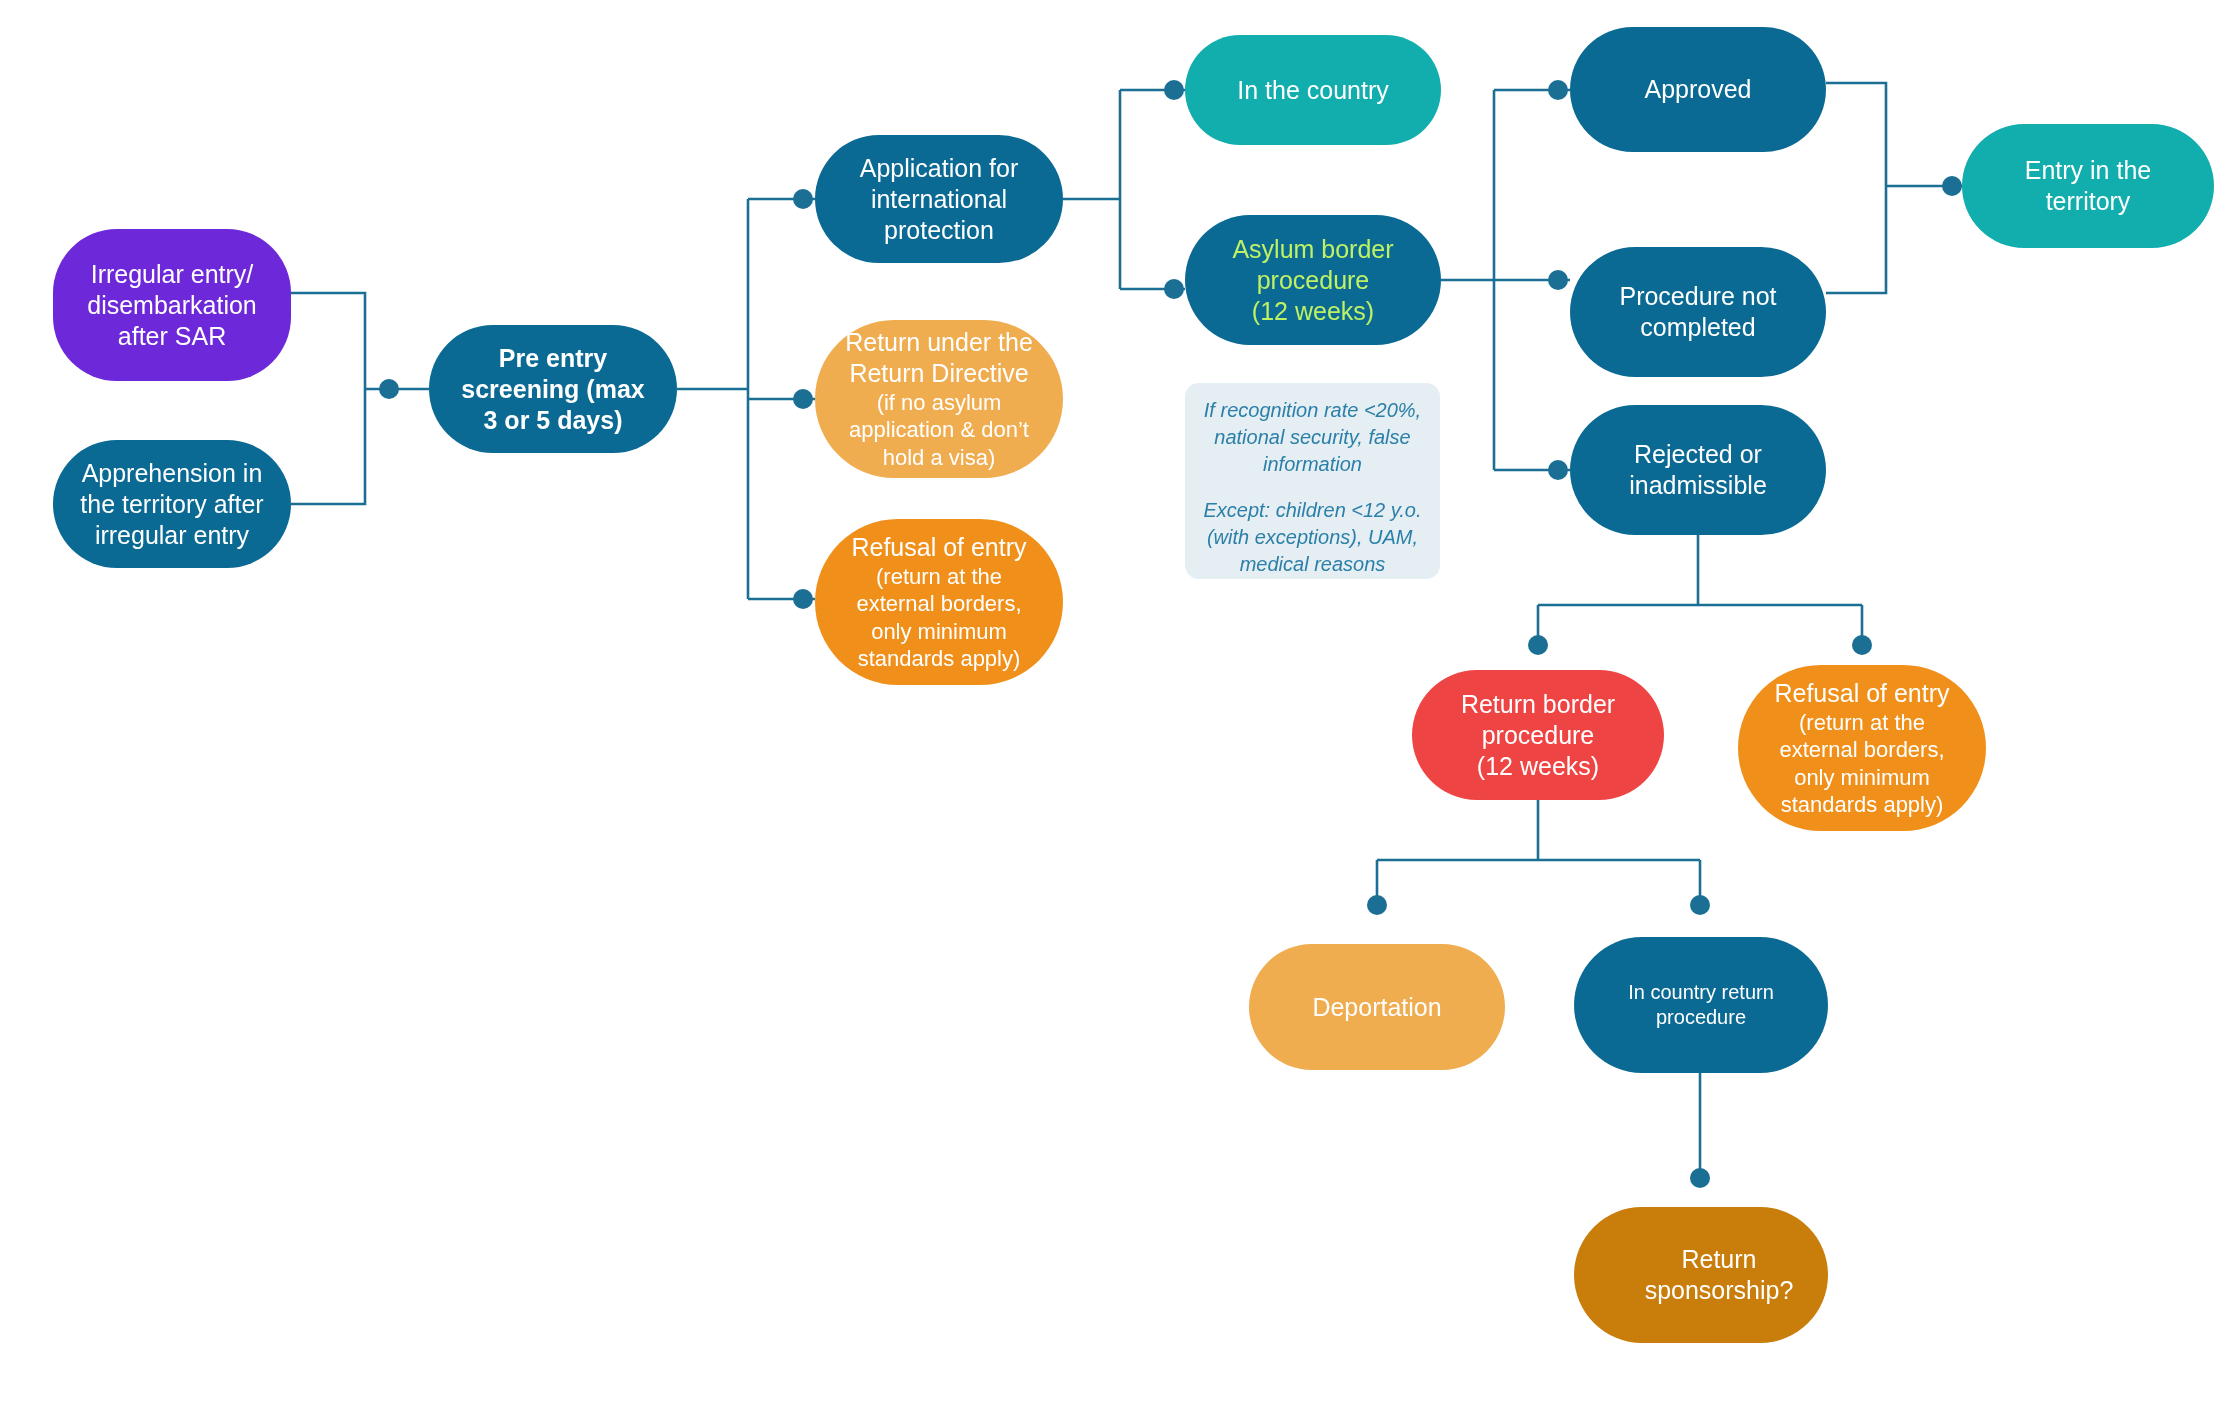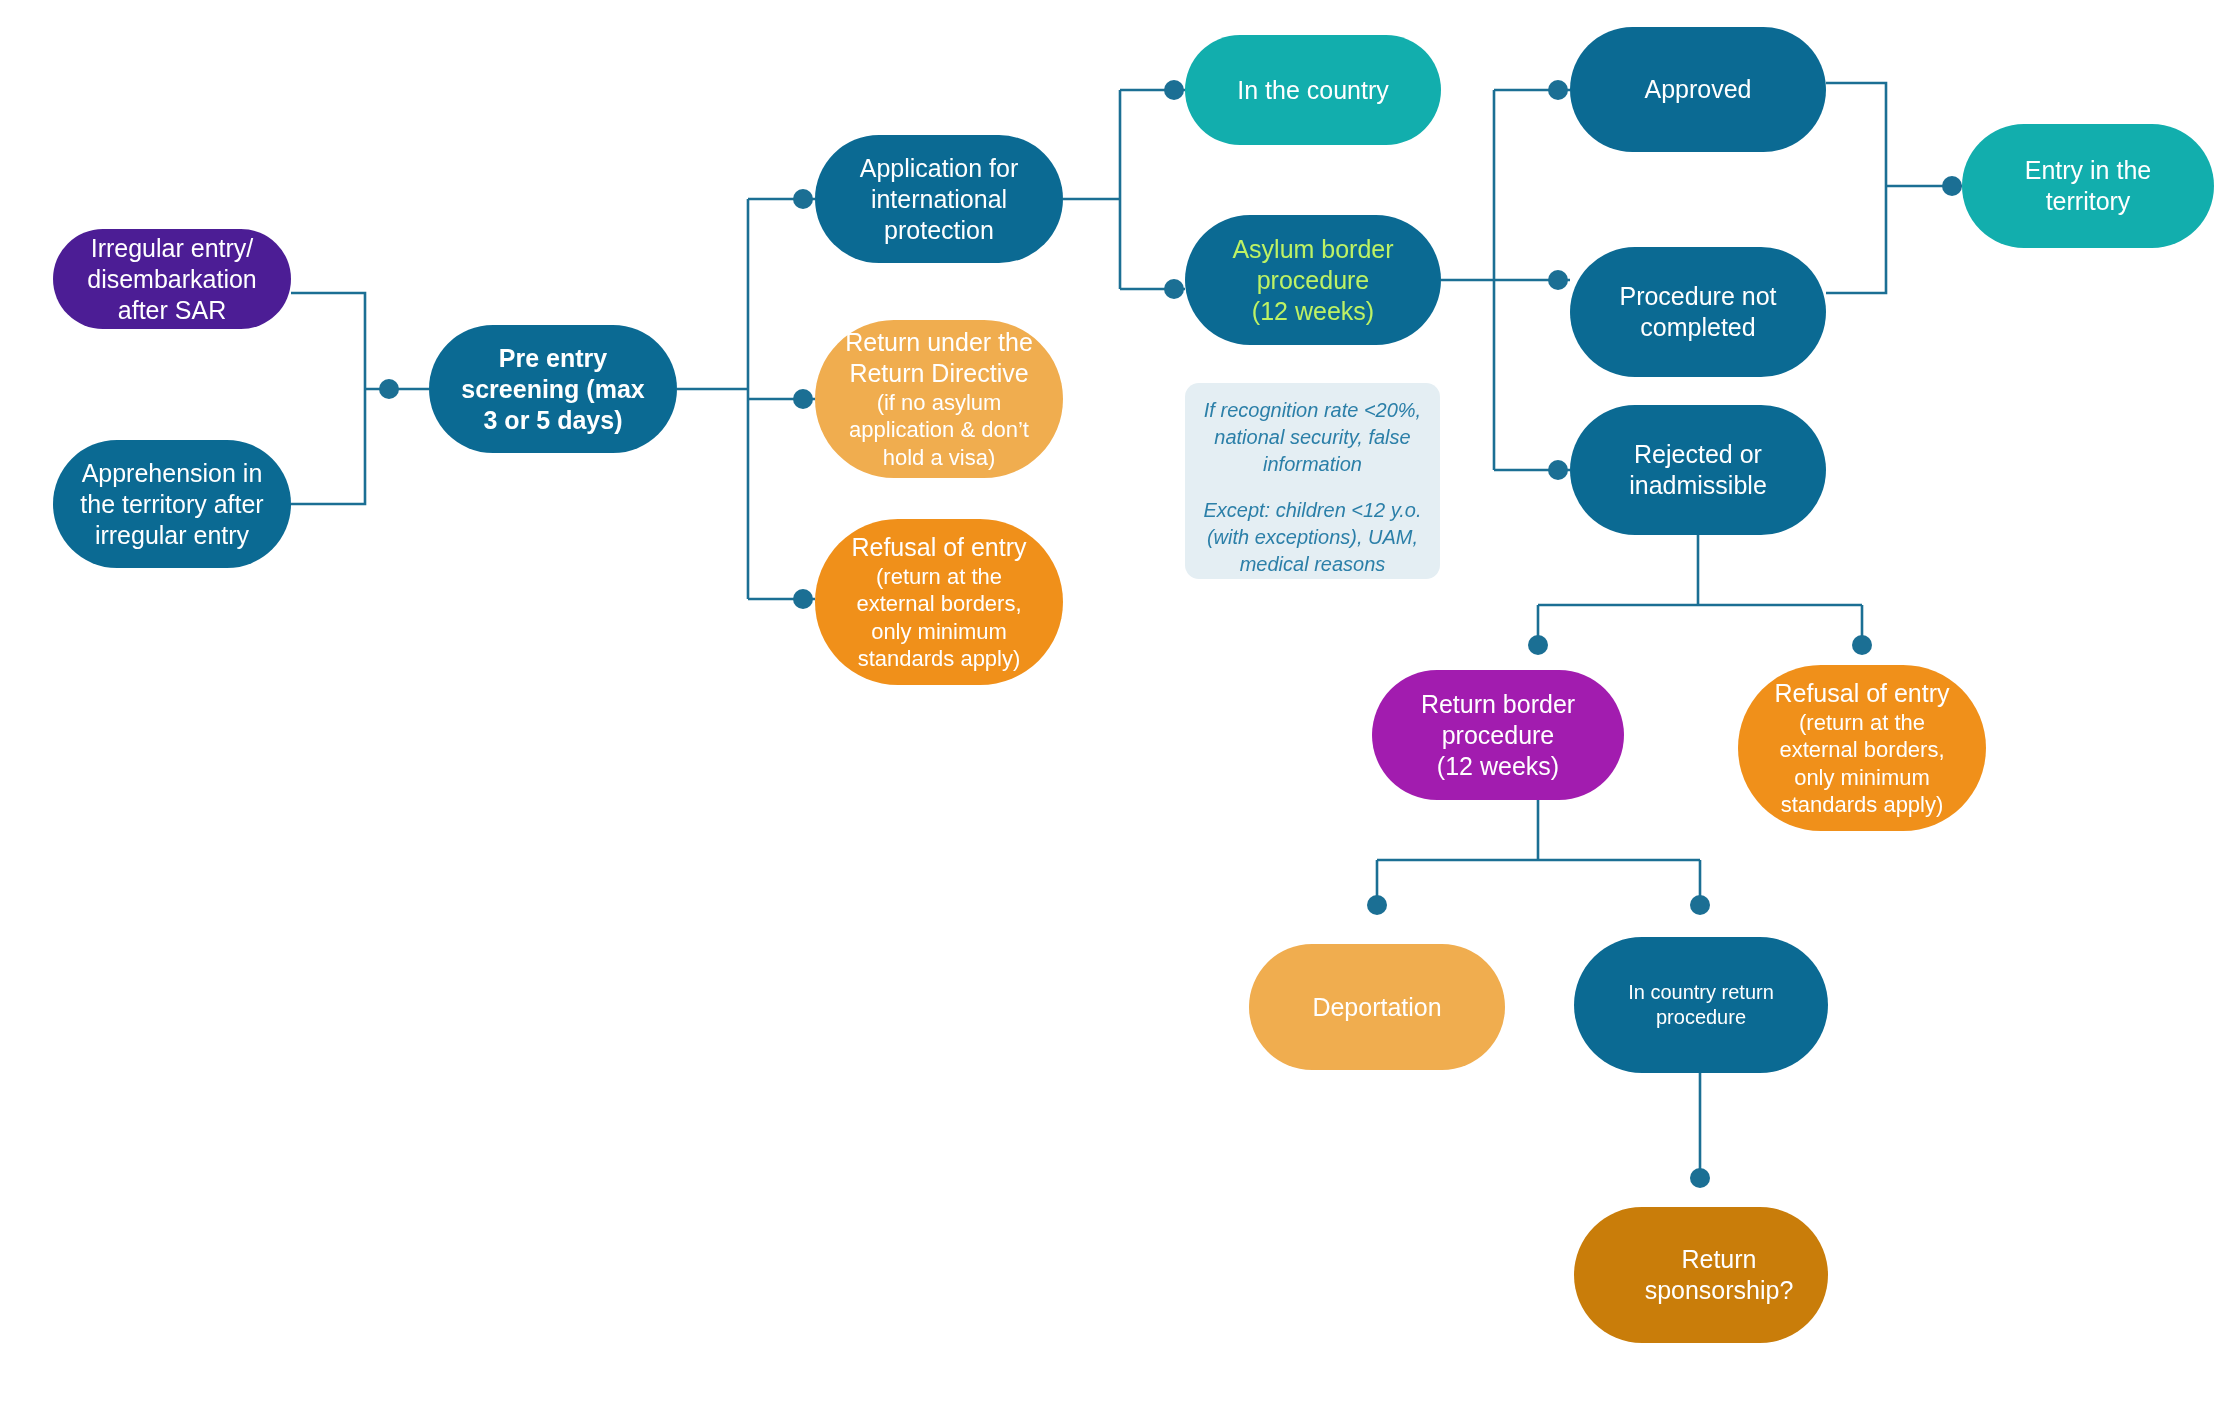--- a/index.html
+++ b/index.html
@@ -126,21 +126,21 @@
       <circle cx="1952" cy="186" r="10"></circle>
       <circle cx="1538" cy="645" r="10"></circle>
       <circle cx="1862" cy="645" r="10"></circle>
       <circle cx="1377" cy="905" r="10"></circle>
       <circle cx="1700" cy="905" r="10"></circle>
       <circle cx="1700" cy="1178" r="10"></circle>
     </g>
   </svg>
 
   <div id="nodes-root">
-      <div class="node" style="left: 53px; top: 229px; width: 238px; height: 100px; background: #4c1d95; color: rgb(255, 255, 255); border-radius: 64px;">
+      <div class="node" style="left: 53px; top: 229px; width: 238px; height: 152px; background: #6d28d9; color: rgb(255, 255, 255); border-radius: 64px;">
         <span class="main" style="font-size: 25px; font-weight: 400;">Irregular entry/
 disembarkation
 after SAR</span>
       </div>
       <div class="node" style="left: 53px; top: 440px; width: 238px; height: 128px; background: rgb(11, 106, 147); color: rgb(255, 255, 255); border-radius: 64px;">
         <span class="main" style="font-size: 25px; font-weight: 400;">Apprehension in
 the territory after
 irregular entry</span>
       </div>
       <div class="node" style="left: 429px; top: 325px; width: 248px; height: 128px; background: rgb(11, 106, 147); color: rgb(255, 255, 255); border-radius: 64px;">
@@ -183,21 +183,21 @@
 completed</span>
       </div>
       <div class="node" style="left: 1570px; top: 405px; width: 256px; height: 130px; background: rgb(11, 106, 147); color: rgb(255, 255, 255); border-radius: 65px;">
         <span class="main" style="font-size: 25px; font-weight: 400;">Rejected or
 inadmissible</span>
       </div>
       <div class="node" style="left: 1962px; top: 124px; width: 252px; height: 124px; background: rgb(18, 174, 173); color: rgb(255, 255, 255); border-radius: 62px;">
         <span class="main" style="font-size: 25px; font-weight: 400;">Entry in the
 territory</span>
       </div>
-      <div class="node" style="left: 1372px; top: 670px; width: 252px; height: 130px; background: #a21caf; color: rgb(255, 255, 255); border-radius: 65px;">
+      <div class="node" style="left: 1412px; top: 670px; width: 252px; height: 130px; background: #ef4444; color: rgb(255, 255, 255); border-radius: 65px;">
         <span class="main" style="font-size: 25px; font-weight: 400;">Return border
 procedure
 (12 weeks)</span>
       </div>
       <div class="node" style="left: 1738px; top: 665px; width: 248px; height: 166px; background: rgb(240, 144, 26); color: rgb(255, 255, 255); border-radius: 83px;">
         <span class="main" style="font-size: 25px; font-weight: 400;">Refusal of entry</span>
         <span class="sub" style="font-size: 22px;">(return at the
 external borders,
 only minimum
 standards apply)</span>

